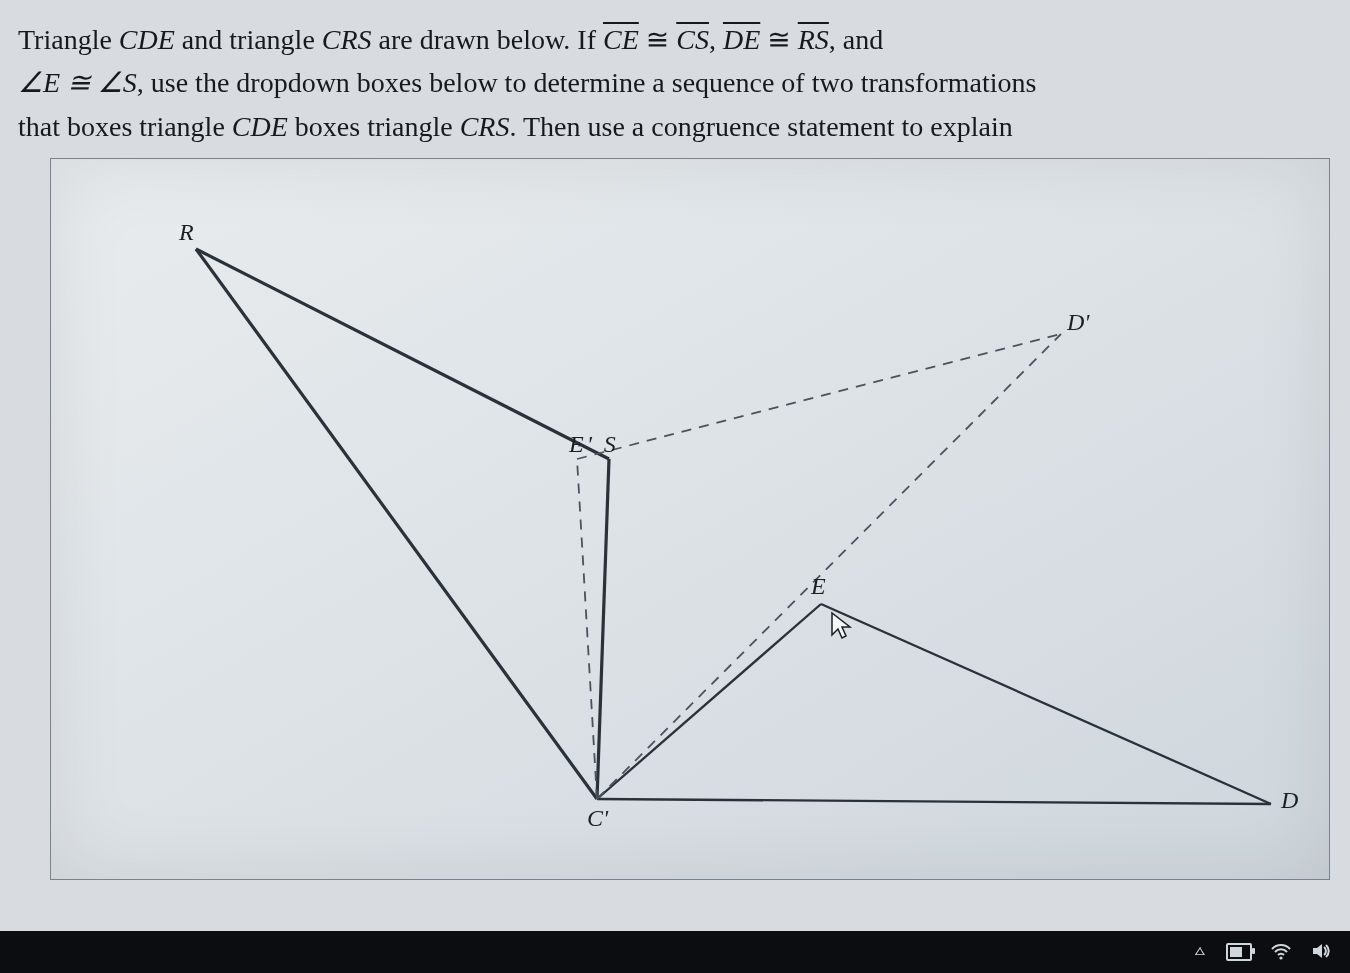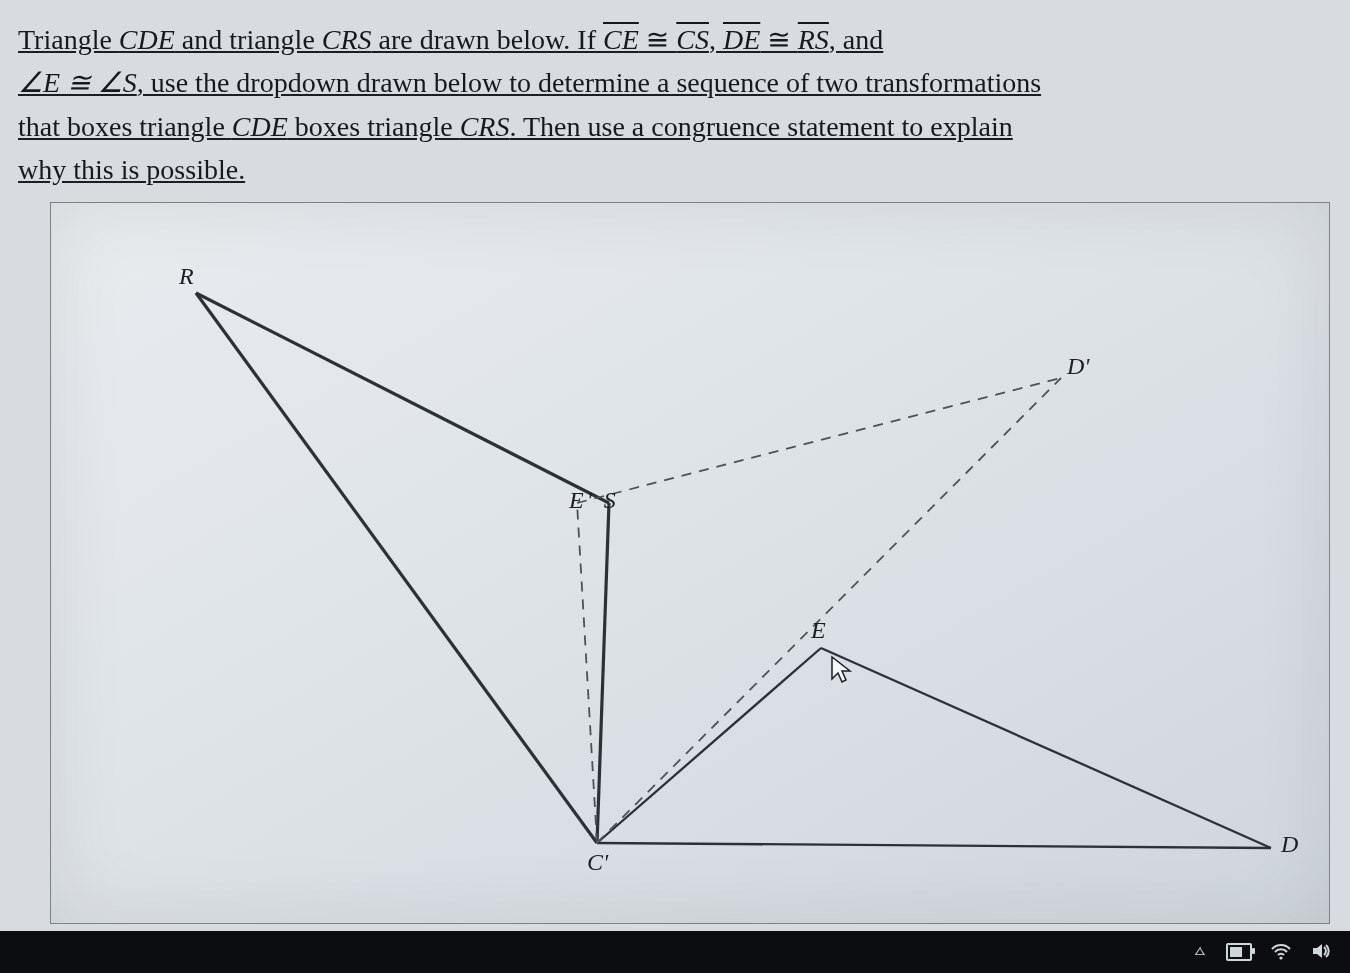--- a/index.html
+++ b/index.html
@@ -7,21 +7,20 @@
     padding: 0;
     width: 1350px;
     height: 973px;
     background: #d8dce0;
     font-family: Georgia, 'Times New Roman', serif;
     overflow: hidden;
   }
   .page {
     padding: 18px 10px 10px 18px;
     color: #1a1f24;
-    text-decoration: underline;
   }
   .problem-text {
     font-size: 28px;
     line-height: 1.55;
     color: #141a1f;
     margin-bottom: 10px;
     max-width: 1320px;
   }
   .problem-text .mi { font-style: italic; font-family: 'Times New Roman', Georgia, serif; }
   .problem-text .ov {
@@ -105,25 +104,24 @@
   }
 </style>
 </head>
 <body>
 
 <div class="page">
 
   <div class="problem-text">
     <span>Triangle </span><span class="mi">CDE</span><span> and triangle </span><span class="mi">CRS</span><span> are drawn below. If </span><span class="mi ov">CE</span><span> ≅ </span><span class="mi ov">CS</span><span>, </span><span class="mi ov">DE</span><span> ≅ </span><span class="mi ov">RS</span><span>, and</span>
     <br>
-    <span class="mi">∠E ≅ ∠S</span><span>, use the dropdown drawn below to determine a sequence of two transformations</span>
+    <span class="mi">∠E ≅ ∠S</span><span>, use the dropdown boxes below to determine a sequence of two transformations</span>
     <br>
     <span>that boxes triangle </span><span class="mi">CDE</span><span> boxes triangle </span><span class="mi">CRS</span><span>. Then use a congruence statement to explain</span>
     <br>
-    <span>why this is possible.</span>
   </div>
 
   <div class="diagram-frame">
     <svg class="diagram-svg" viewBox="0 0 1278 720">
 
       <g stroke="#2b3138" fill="none">
         <line x1="145" y1="90" x2="546" y2="640" stroke-width="3.2"></line>
         <line x1="145" y1="90" x2="558" y2="300" stroke-width="3.2"></line>
         <line x1="546" y1="640" x2="558" y2="300" stroke-width="3.2"></line>
       </g>
@@ -136,21 +134,21 @@
 
       <g stroke="#4a525c" fill="none" stroke-dasharray="10 8" stroke-width="1.8">
         <line x1="546" y1="640" x2="526" y2="300"></line>
         <line x1="526" y1="300" x2="1010" y2="175"></line>
         <line x1="546" y1="640" x2="1010" y2="175"></line>
       </g>
     </svg>
 
     <div class="pt-label" style="left:128px; top:60px;">R</div>
     <div class="pt-label" style="left:1016px; top:150px;">D'</div>
-    <div class="pt-label" style="left:518px; top:284px; letter-spacing:3px;">E' S</div>
+    <div class="pt-label" style="left:518px; top:272px; letter-spacing:3px;">E' S</div>
     <div class="pt-label" style="left:760px; top:414px;">E</div>
     <div class="pt-label" style="left:536px; top:646px;">C'</div>
     <div class="pt-label" style="left:1230px; top:628px;">D</div>
 
     <svg class="cursor-arrow" width="26" height="30" viewBox="0 0 26 30" style="left:779px; top:452px;">
       <path d="M2 2 L2 24 L8 18 L12 27 L16 25 L12 16 L20 16 Z" fill="#f4f6f8" stroke="#1b1f24" stroke-width="1.5"></path>
     </svg>
   </div>
 </div>
 

